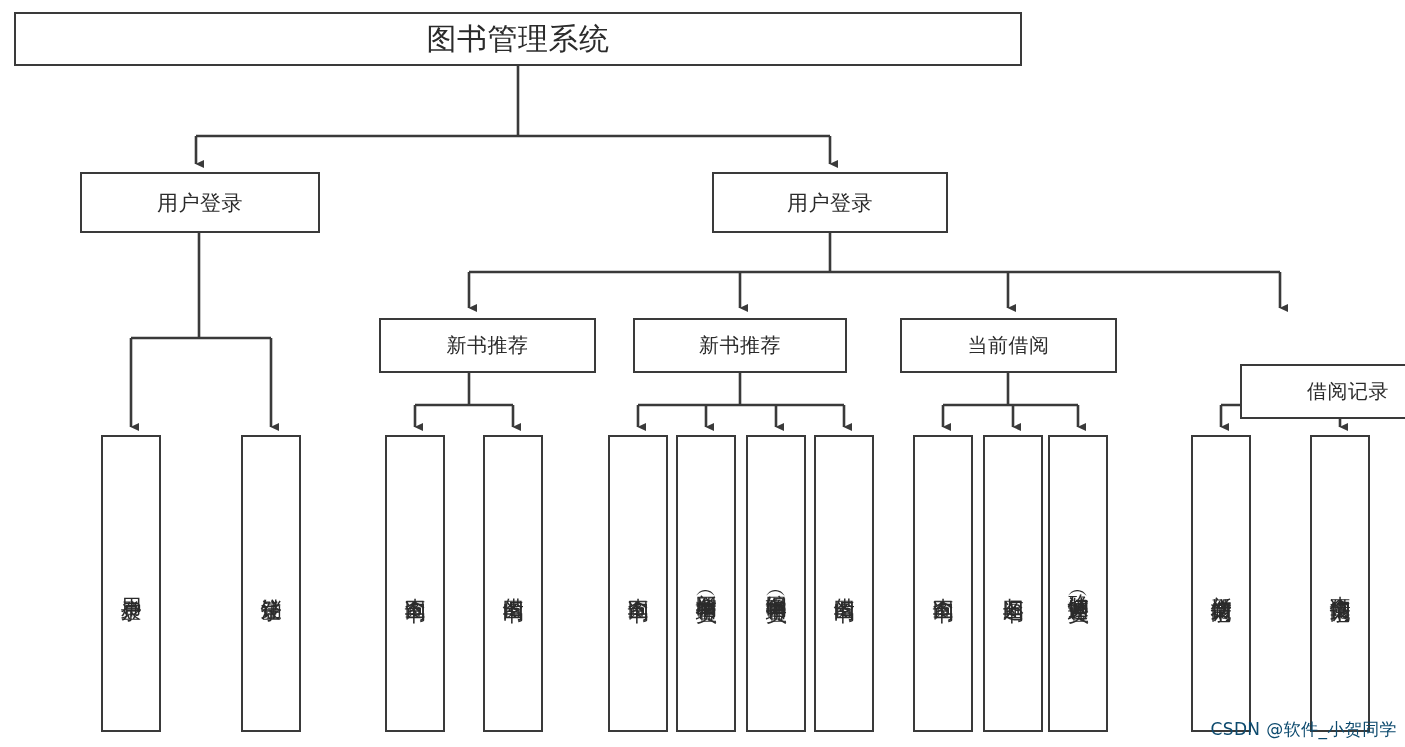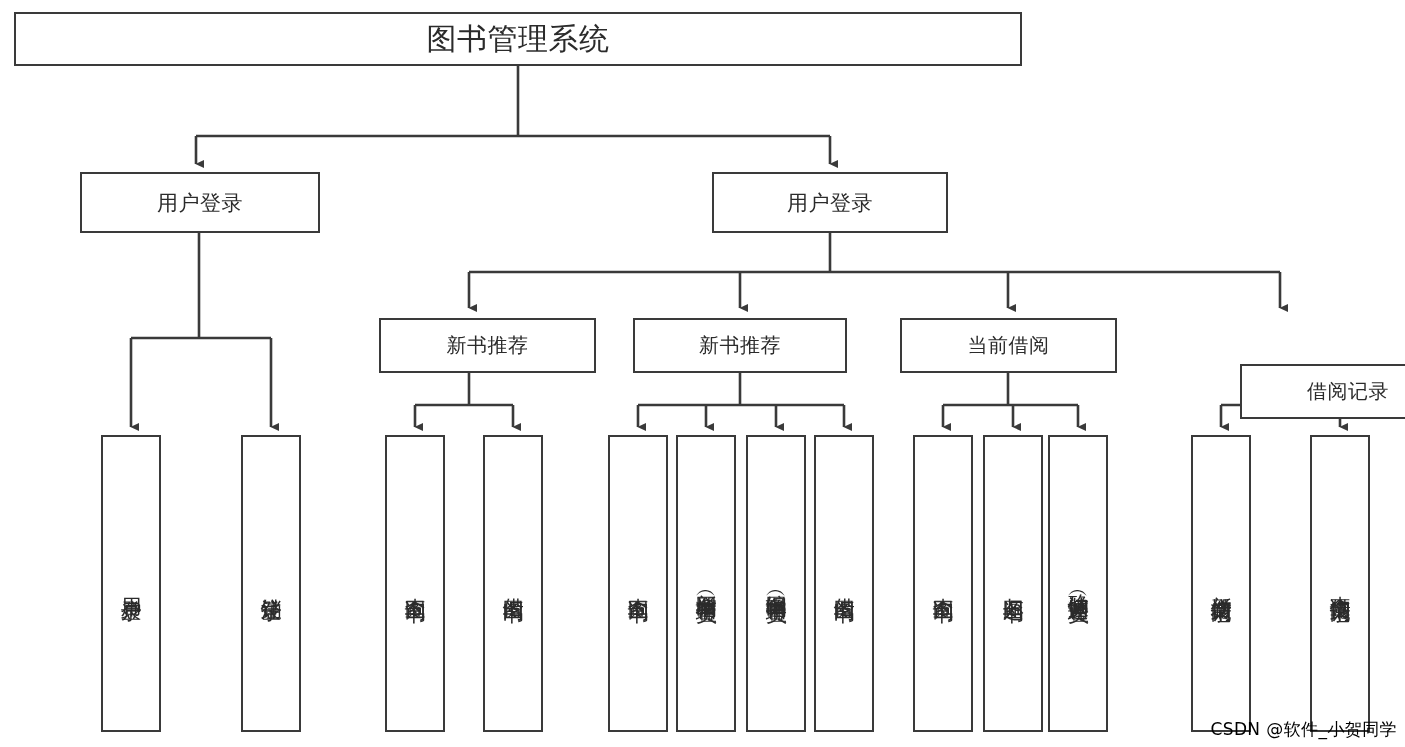--- a/index.html
+++ b/index.html
@@ -54,21 +54,21 @@
     font-size: 21px;
     line-height: 1.07;
     letter-spacing: 1.5px;
     white-space: nowrap;
   }
   #watermark {
     position: absolute;
     right: 8px;
     bottom: 6px;
     font-size: 17px;
-    color: #000000;
+    color: #0c4a6e;
     white-space: nowrap;
     letter-spacing: 0.4px;
     pointer-events: none;
   }
 </style>
 </head>
 <body>
 
 <div id="diagram-root">
 

